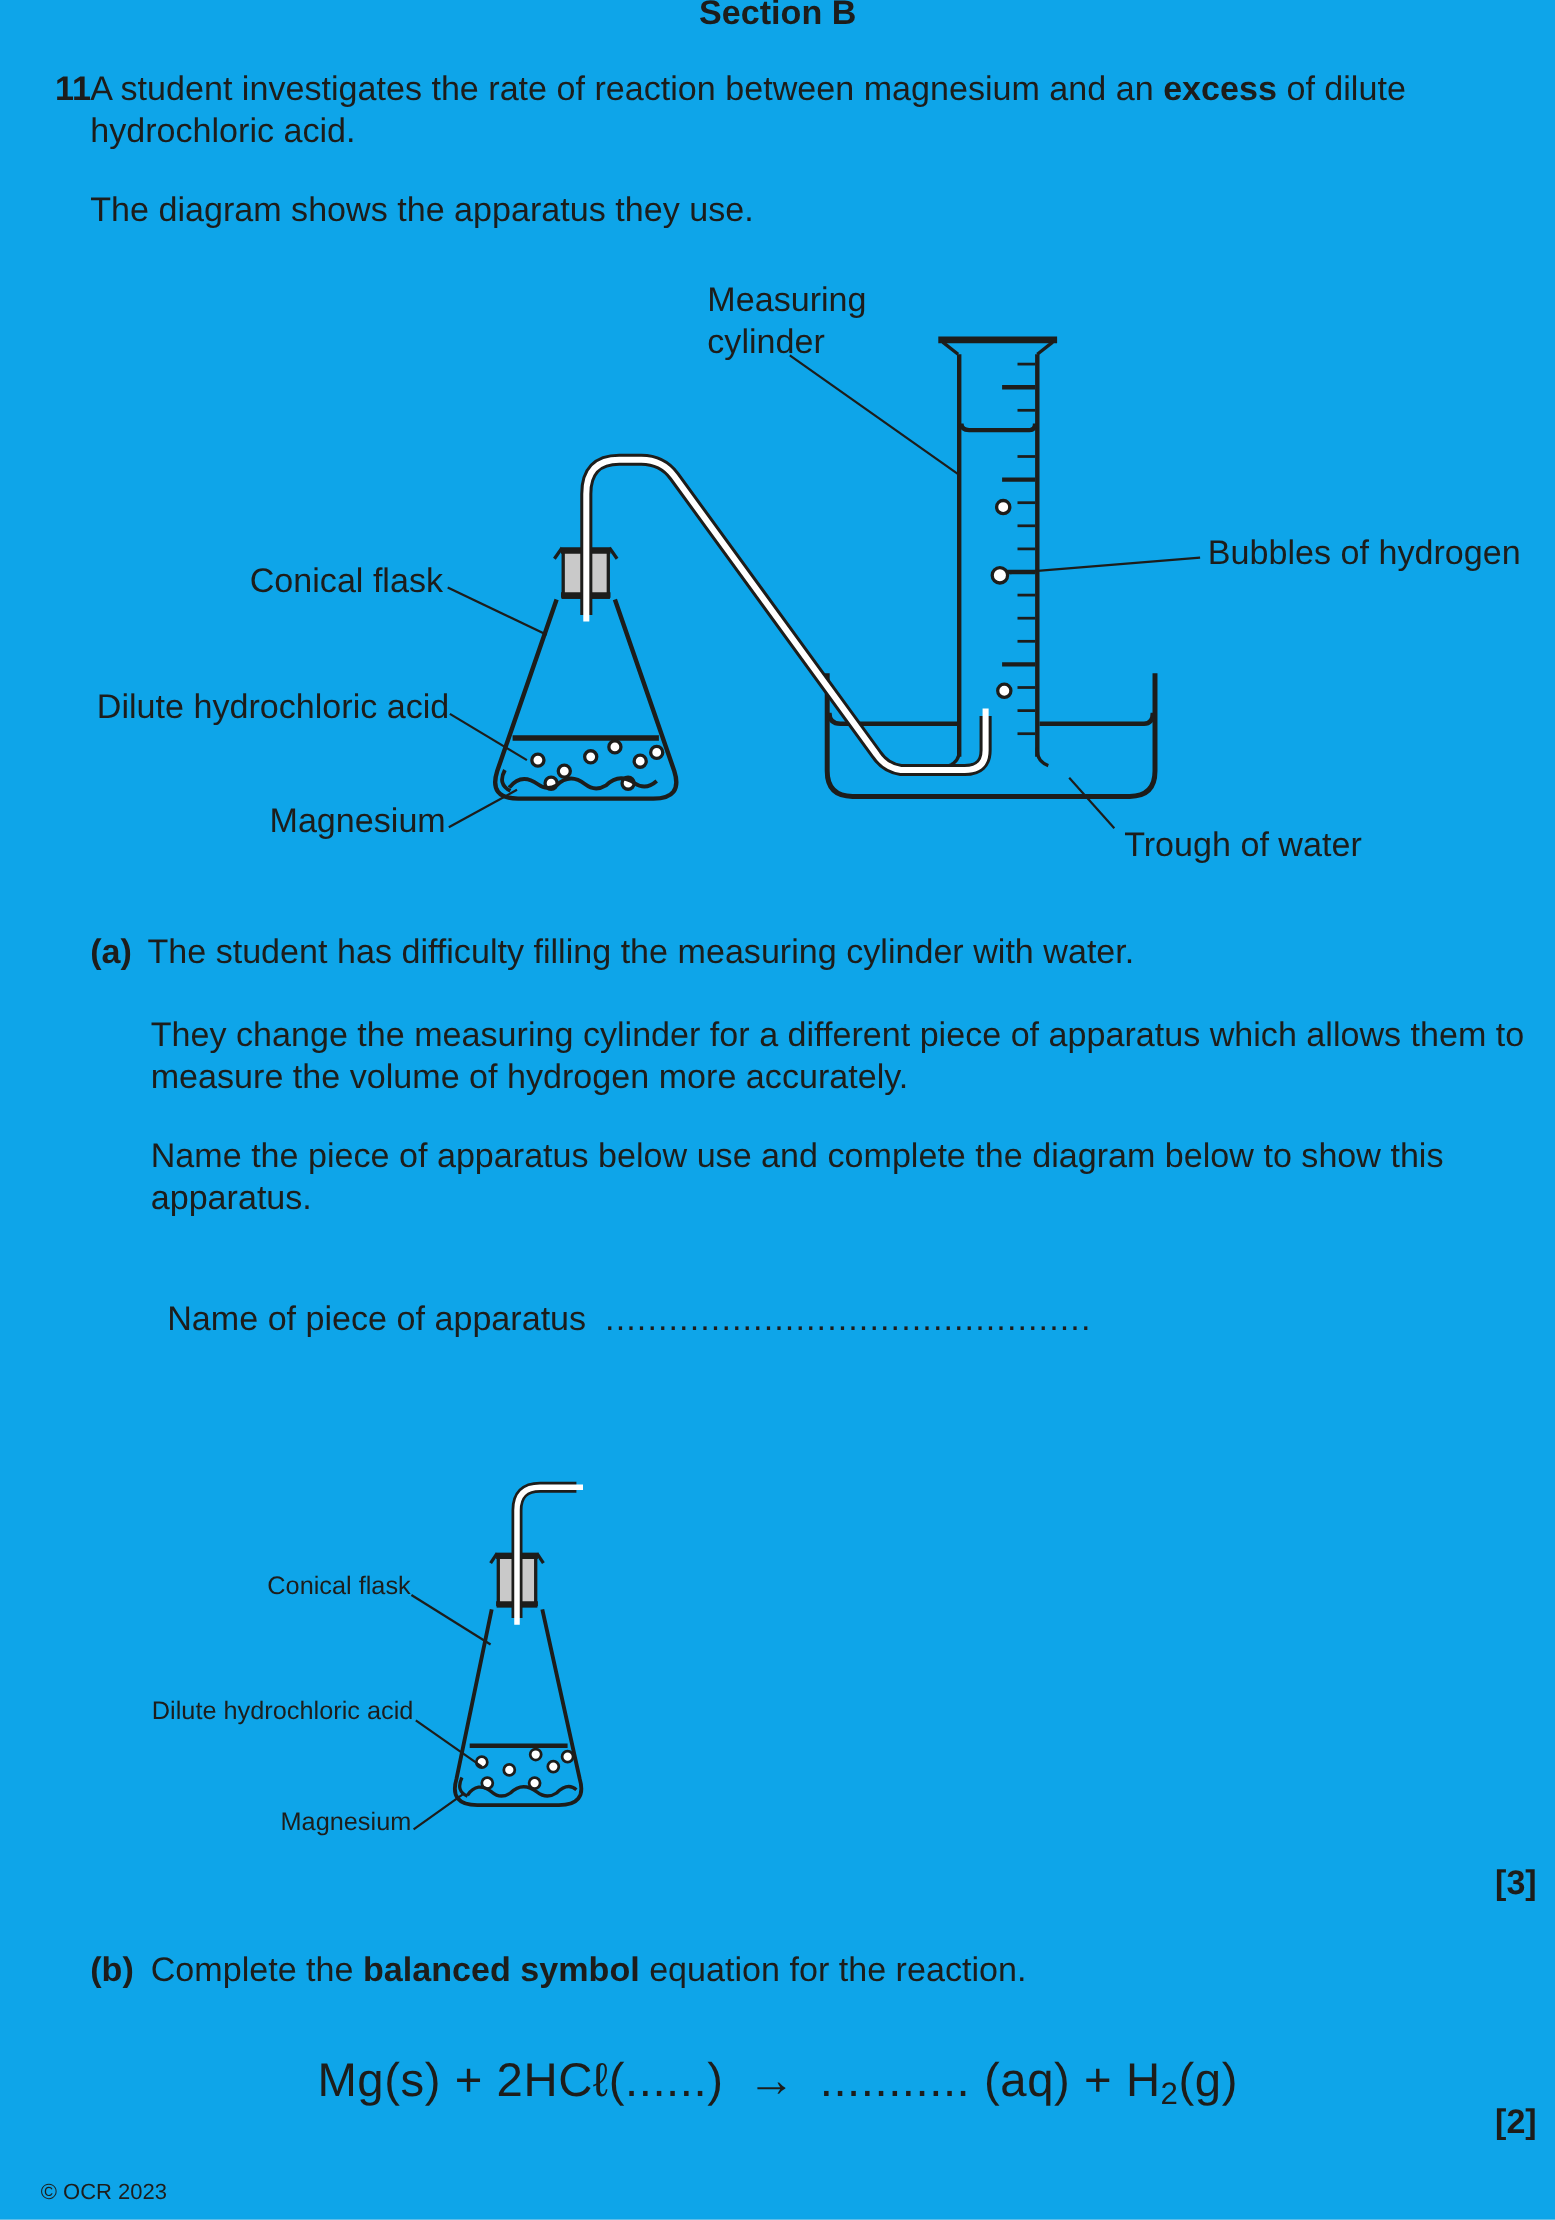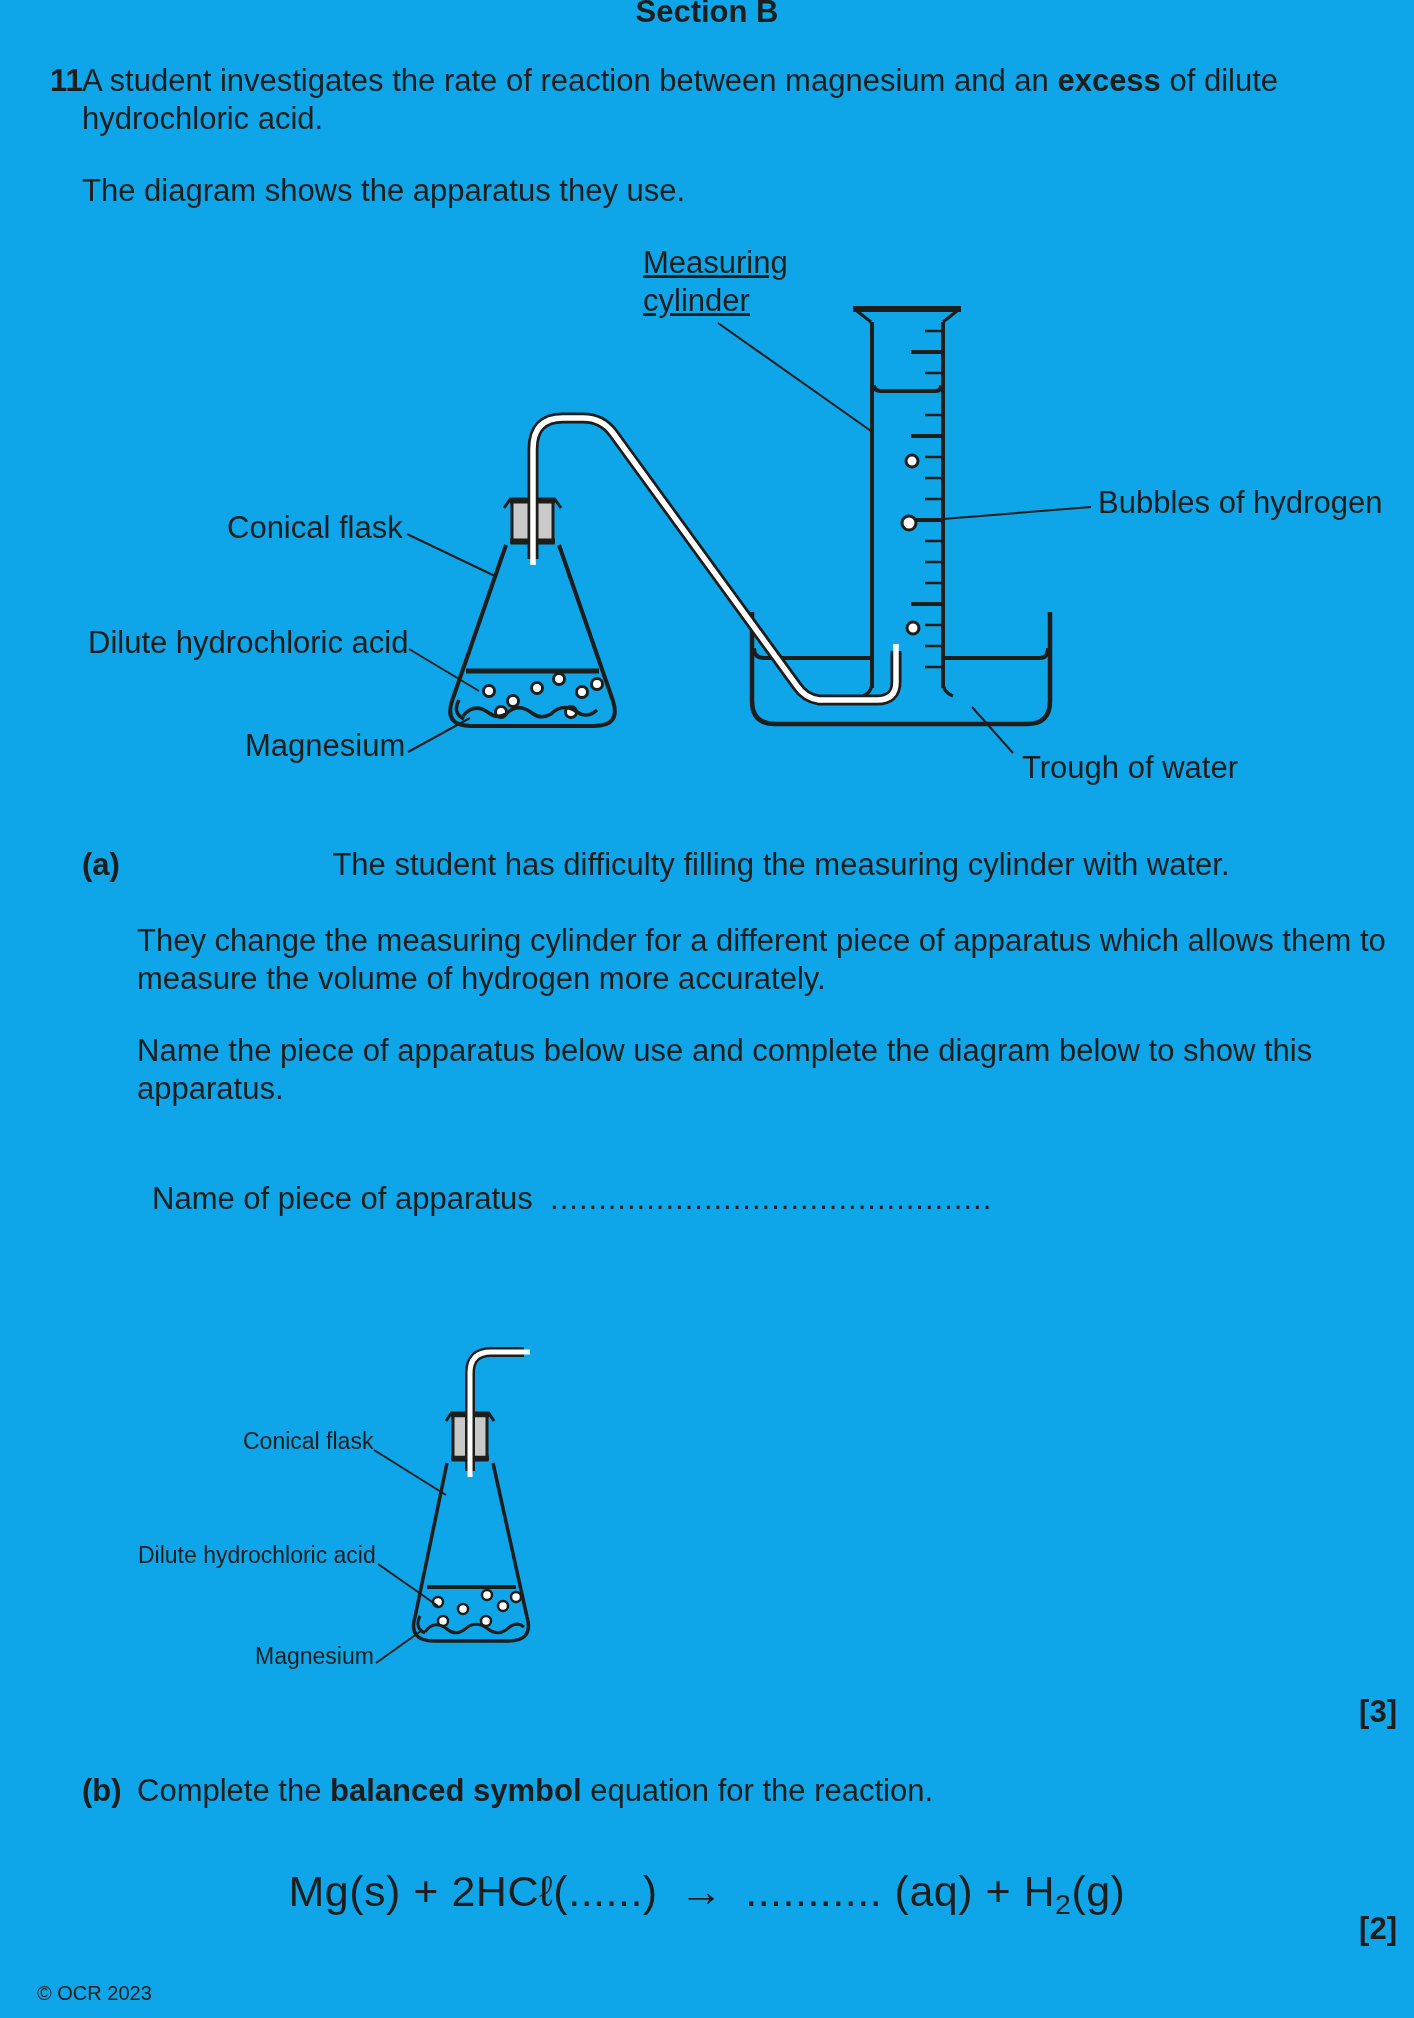--- a/index.html
+++ b/index.html
@@ -112,30 +112,30 @@
         <line x1="718" y1="323" x2="871" y2="431"></line>
         <line x1="1091" y1="507" x2="918" y2="521"></line>
         <line x1="407" y1="534" x2="497" y2="577"></line>
         <line x1="409" y1="649" x2="479" y2="691"></line>
         <line x1="408" y1="752" x2="470" y2="718"></line>
         <line x1="1013" y1="753" x2="972" y2="707"></line>
       </g>
     </g>
   </svg>
 
-  <div class="abs fig-label" style="left:643px;top:244px;text-decoration:underline;">Measuring
+  <div class="abs fig-label" style="left:643px;top:254px;">Measuring
 cylinder</div>
   <div class="abs fig-label" style="left:1098px;top:484px;">Bubbles of hydrogen</div>
   <div class="abs fig-label" style="left:227px;top:509px;">Conical flask</div>
   <div class="abs fig-label" style="left:88px;top:624px;">Dilute hydrochloric acid</div>
   <div class="abs fig-label" style="left:245px;top:727px;">Magnesium</div>
   <div class="abs fig-label" style="left:1022px;top:749px;">Trough of water</div>
 
   <div class="abs body-text bold" style="left:82px;top:846px;">(a)</div>
-  <div class="abs body-text" style="left:151px;top:846px;width:1260px;text-align:center;">The student has difficulty filling the measuring cylinder with water.</div>
+  <div class="abs body-text" style="left:134px;top:846px;width:1260px;">The student has difficulty filling the measuring cylinder with water.</div>
   <div class="abs body-text" style="left:137px;top:922px;width:1260px;">They change the measuring cylinder for a different piece of apparatus which allows them to
 measure the volume of hydrogen more accurately.</div>
   <div class="abs body-text" style="left:137px;top:1032px;width:1260px;">Name the piece of apparatus below use and complete the diagram below to show this
 apparatus.</div>
 
   <div class="abs body-text" style="left:152px;top:1180px;width:1260px;"><span>Name of piece of apparatus</span>&nbsp;&nbsp;<span class="dots">..............................................</span></div>
 
   <svg class="abs" style="left:0;top:1335px;" width="1414" height="365" viewBox="0 1335 1414 365">
     <g stroke="#1d1d1b" fill="none" stroke-linecap="butt">
       <g>

